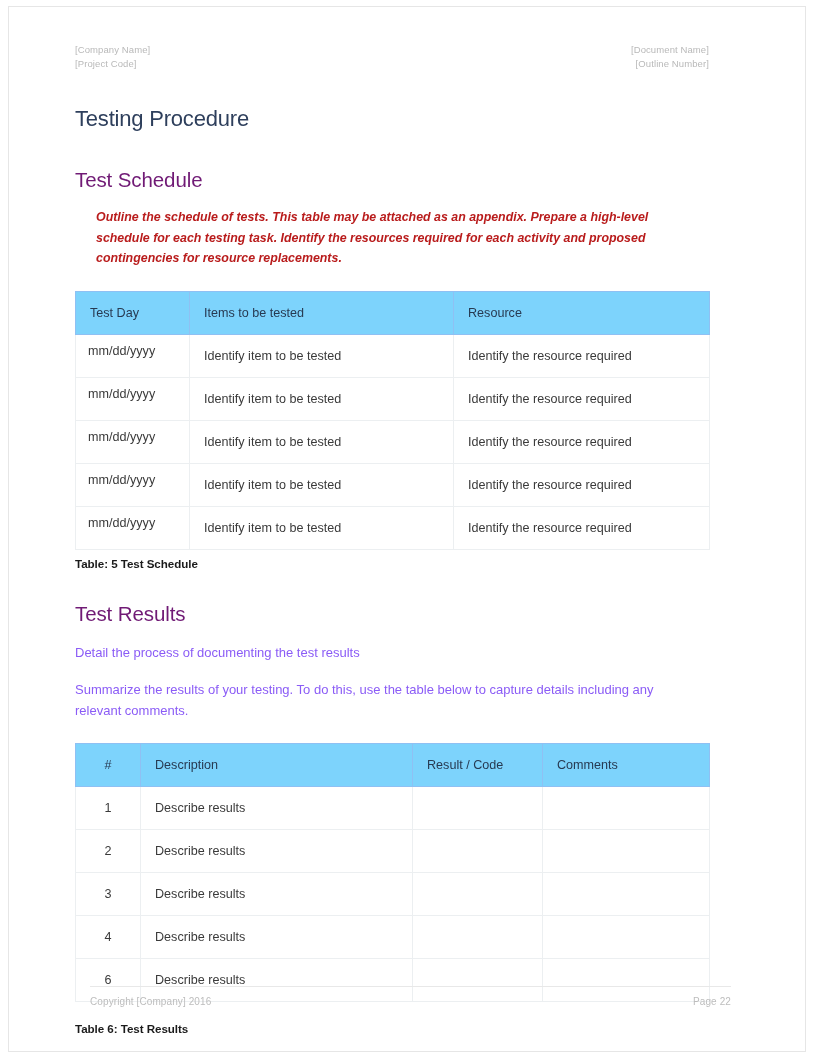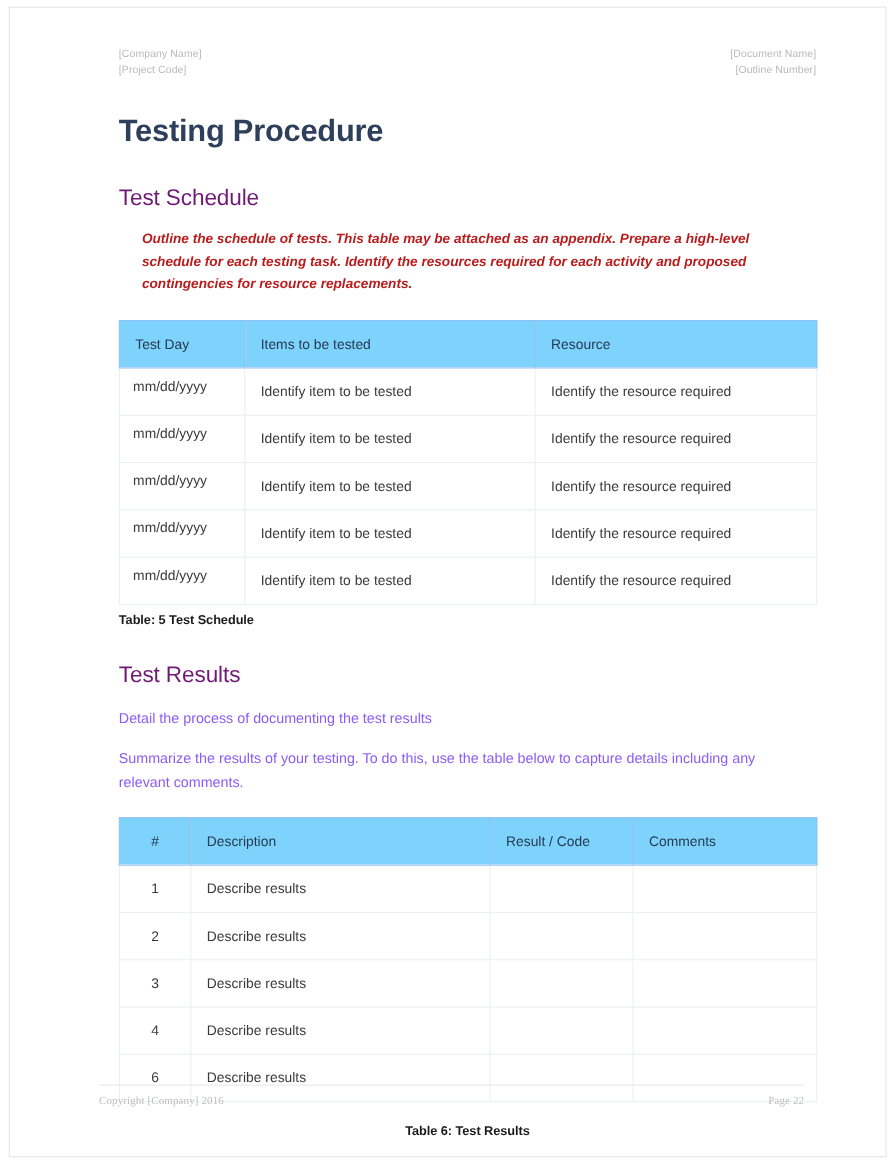--- a/index.html
+++ b/index.html
@@ -22,44 +22,44 @@
     width: 798px;
     height: 1046px;
     background: #ffffff;
     border: 1px solid #e6e6e6;
     box-sizing: border-box;
     overflow: hidden;
   }
 
   .content {
     position: absolute;
-    left: 99px;
+    left: 66px;
     top: 36px;
     width: 634px;
   }
 
   
   .doc-header {
     display: flex;
     justify-content: space-between;
     align-items: flex-start;
     font-size: 9.5px;
     line-height: 13.5px;
     color: #b9b9b9;
     letter-spacing: 0.1px;
   }
   .doc-header .hdr-col { white-space: nowrap; }
   .doc-header .hdr-right { text-align: right; }
 
   
   .doc-title {
     margin: 32px 0 0 0;
-    font-size: 28px;
+    font-size: 22px;
     line-height: 34px;
-    font-weight: 700;
+    font-weight: 400;
     color: #2e3f5c;
     letter-spacing: -0.2px;
   }
 
   .h2 {
     margin: 32px 0 0 0;
     font-size: 20.5px;
     line-height: 24px;
     font-weight: 400;
     color: #701a75;
@@ -136,29 +136,28 @@
   .t-results thead th.num { text-align: center; padding-left: 0; }
   .t-results tbody td.num { text-align: center; padding-left: 0; }
 
   .caption {
     margin: 7px 0 0 0;
     font-size: 11.6px;
     font-weight: bold;
     color: #1b1b1b;
     letter-spacing: -0.05px;
   }
-  .caption.cap-results { margin-top: 20px; text-align: center; }
+  .caption.cap-results { margin-top: 20px; }
 
   
   .doc-footer {
     position: absolute;
     left: 81px;
     top: 979px;
     width: 641px;
-    font-family: Liberation Serif, serif;
   }
   .footer-rule {
     height: 1px;
     background: #e8e8e8;
     width: 100%;
   }
   .footer-row {
     display: flex;
     justify-content: space-between;
     align-items: baseline;

